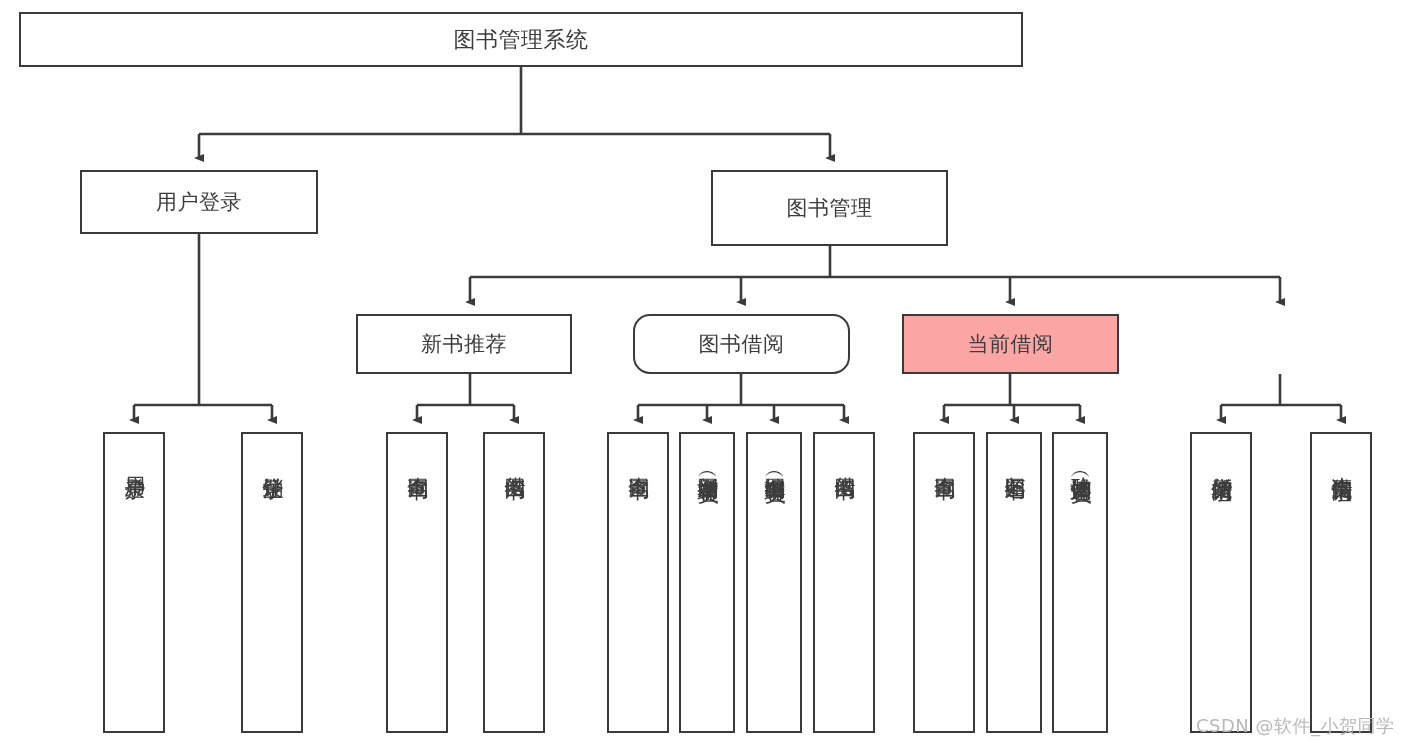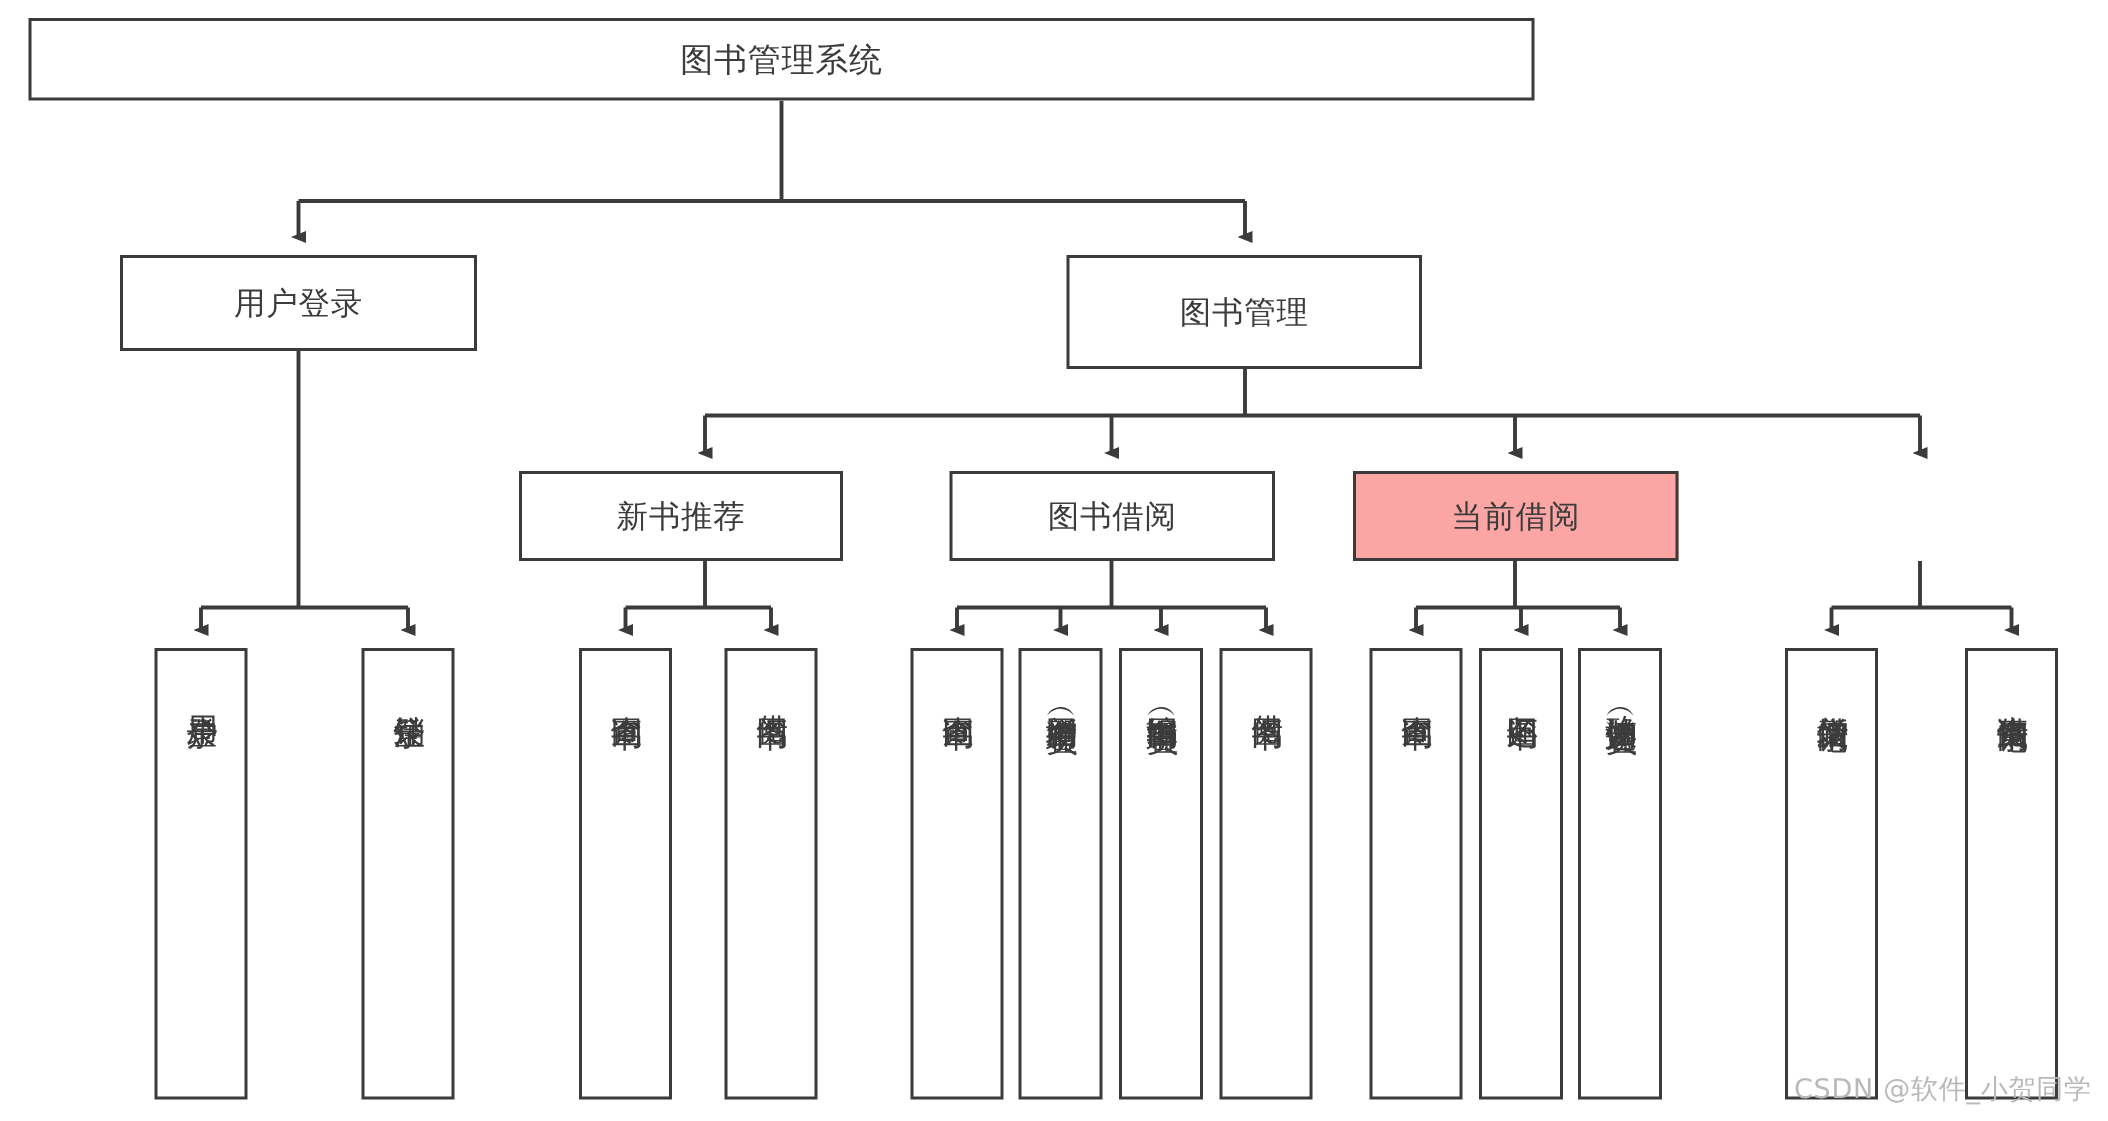--- a/index.html
+++ b/index.html
@@ -37,21 +37,20 @@
     justify-content: center;
     z-index: 3;
   }
   .node .label {
     font-size: 21px;
     line-height: 1.18;
     color: #3c3c3c;
     letter-spacing: 0.5px;
     white-space: nowrap;
     text-align: center;
-    font-family: Liberation Serif, serif;
   }
   .node.root .label { font-size: 22px; }
   .node.vertical {
     align-items: flex-start;
     padding-top: 26px;
   }
   .node.vertical .label {
     writing-mode: vertical-rl;
     text-orientation: upright;
     font-size: 21px;
@@ -127,24 +126,24 @@
     <span class="label" style="color: rgb(60, 60, 60);">图书管理系统</span>
   </div>
 
   <div class="node" style="left: 80px; top: 170px; width: 238px; height: 64px; border-color: rgb(59, 59, 59); background: rgb(255, 255, 255);">
     <span class="label" style="color: rgb(60, 60, 60);">用户登录</span>
   </div>
   <div class="node" style="left: 711px; top: 170px; width: 237px; height: 76px; border-color: rgb(59, 59, 59); background: rgb(255, 255, 255);">
     <span class="label" style="color: rgb(60, 60, 60);">图书管理</span>
   </div>
 
-  <div class="node" style="left: 346px; top: 314px; width: 216px; height: 60px; border-color: rgb(59, 59, 59); background: rgb(255, 255, 255);">
+  <div class="node" style="left: 356px; top: 314px; width: 216px; height: 60px; border-color: rgb(59, 59, 59); background: rgb(255, 255, 255);">
     <span class="label" style="color: rgb(60, 60, 60);">新书推荐</span>
   </div>
-  <div class="node" style="left: 633px; top: 314px; width: 217px; height: 60px; border-color: rgb(59, 59, 59); background: rgb(255, 255, 255);">
+  <div class="node" style="left: 633px; top: 314px; width: 217px; height: 60px; border-color: rgb(59, 59, 59); background: rgb(255, 255, 255); border-radius: 17px;">
     <span class="label" style="color: rgb(60, 60, 60);">图书借阅</span>
   </div>
   <div class="node" style="left: 902px; top: 314px; width: 217px; height: 60px; border-color: rgb(59, 59, 59); background: #fca5a5;">
     <span class="label" style="color: rgb(60, 60, 60);">当前借阅</span>
   </div>
 
   <div class="node vertical" style="left: 103px; top: 432px; width: 62px; height: 301px; border-color: rgb(59, 59, 59); background: rgb(255, 255, 255);">
     <span class="label" style="color: rgb(60, 60, 60);">用户登录</span>
   </div>
   <div class="node vertical" style="left: 241px; top: 432px; width: 62px; height: 301px; border-color: rgb(59, 59, 59); background: rgb(255, 255, 255);">

